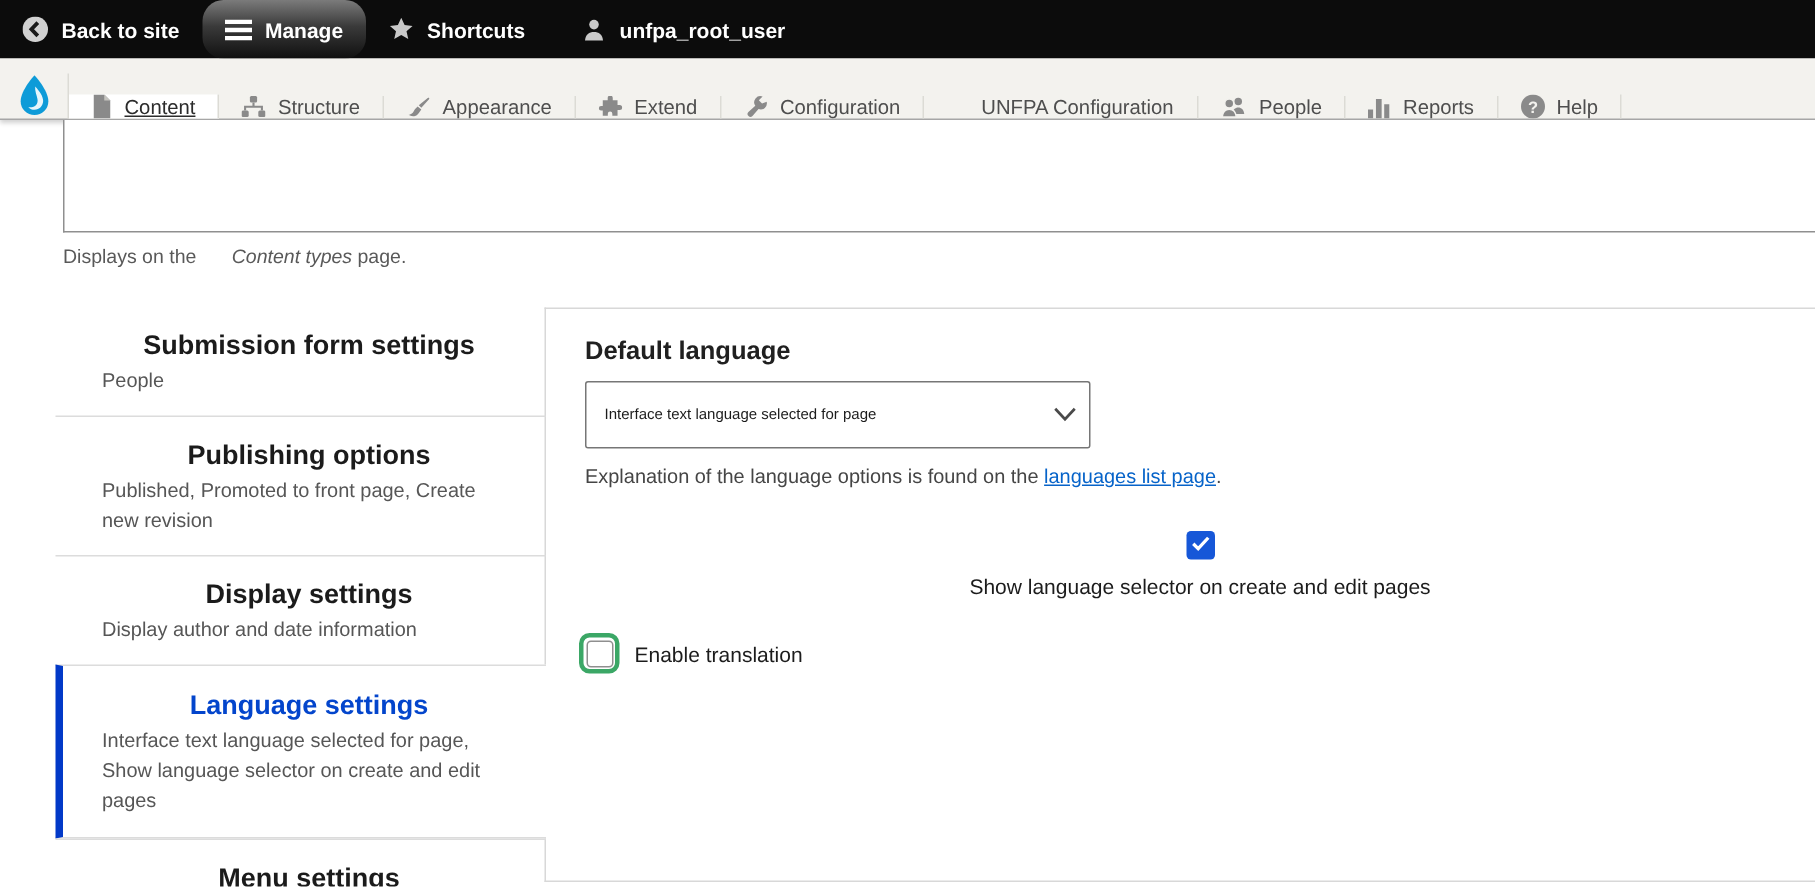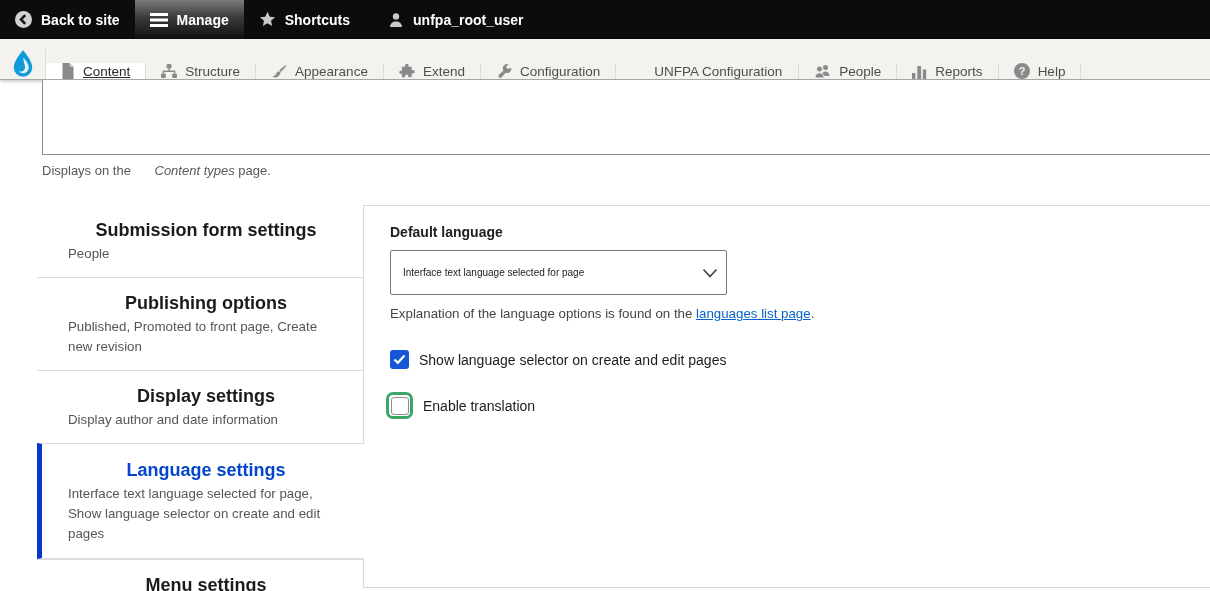--- a/index.html
+++ b/index.html
@@ -5,21 +5,21 @@
   * { box-sizing: border-box; margin: 0; padding: 0; }
   html,body { width:1210px; height:591px; overflow:hidden; background:#fff;
     font-family:"Liberation Sans", sans-serif; }
   .stage { position:relative; width:1210px; height:591px; background:#fff; }
 
   
   .admin-bar { position:absolute; left:0; top:0; width:100%; height:39px;
     background:#0c0c0c; display:flex; align-items:stretch; }
   .ab-item { display:flex; align-items:center; gap:9px; padding:0 15px;
     color:#fff; font-size:14px; font-weight:bold; cursor:pointer; }
-  .ab-item.active { background:linear-gradient(180deg,#7b7b7b 0%,#3a3a3a 45%,#101010 100%); }
+  .ab-item.active { background:linear-gradient(180deg,#7b7b7b 0%,#3a3a3a 45%,#101010 100%);border-radius:14px; }
   .ab-item svg { display:block; }
 
   
   .toolbar { position:absolute; left:0; top:39px; width:100%; height:41px;
     background:#f3f2ee; display:flex; align-items:flex-end;
     border-bottom:1px solid #a6a6a6; box-shadow:0 2px 3px rgba(0,0,0,.18); }
   .tb-logo { width:46px; display:flex; align-items:center; justify-content:center;
     border-right:1px solid #dcdbd5; }
   .tb-item { display:flex; align-items:center; gap:8px; padding:0 15px;
     font-size:13.5px; color:#4e4e4e; border-right:1px solid #dcdbd5; cursor:pointer; }
@@ -44,30 +44,30 @@
   .vt-tab { padding:15px 20px 13px 31px; cursor:pointer; background:transparent; }
   .vt-tab + .vt-tab { border-top:1px solid #dcdcdc; }
   .vt-title { font-size:18px; font-weight:bold; color:#1b1b1b; margin-bottom:3px;text-align:center; }
   .vt-summary { font-size:13.3px; color:#565656; line-height:20px; }
   .vt-tab.active { background:#fff; border-left:5px solid #0239c8; padding-left:26px;
     border-bottom:1px solid #dcdcdc; padding-top:16px; padding-bottom:14px; }
   .vt-tab.active .vt-title { color:#0345cc; }
 
   
   .panel-inner { padding:18px 0 0 26px; }
-  .panel-label { font-size:14px; font-weight:bold; color:#202020; margin-bottom:10px; }
+  .panel-label { font-size:17px; font-weight:bold; color:#202020; margin-bottom:10px; }
   .select-wrap { position:relative; width:337px; height:45px; }
   .select-wrap select { width:100%; height:100%; appearance:none; -webkit-appearance:none;
     border:1px solid #767676; border-radius:2px; background:#fff; color:#1c1c1c;
     font-family:"Liberation Sans", sans-serif; font-size:10px; padding:0 30px 0 12px; cursor:pointer; }
   .select-wrap .chev { position:absolute; right:9px; top:15px; pointer-events:none; }
   .explanation { margin-top:11px; font-size:13.3px; color:#454545; }
   .explanation a { color:#0663c9; text-decoration:underline; cursor:pointer; }
   .cb-row { display:flex; align-items:center; gap:10px; }
-  .cb-row1 { margin-top:29px; }
+  .cb-row1 { margin-top:29px;flex-direction:column; }
   .cb-row2 { margin-top:23px; margin-left:-4px; }
   .cb { width:19px; height:19px; border-radius:3px; cursor:pointer; flex:0 0 auto; }
   .cb.checked { background:#1657d8; display:flex; align-items:center; justify-content:center; }
   .cb-ring { width:27px; height:27px; border:3px solid #3ba766; border-radius:7px;
     display:flex; align-items:center; justify-content:center; cursor:pointer; flex:0 0 auto; }
   .cb.empty { width:18px; height:18px; border:1px solid #8f8f8f; background:#fff; }
   .cb-label { font-size:14px; color:#1c1c1c; }
 </style>
 </head>
 <body>

